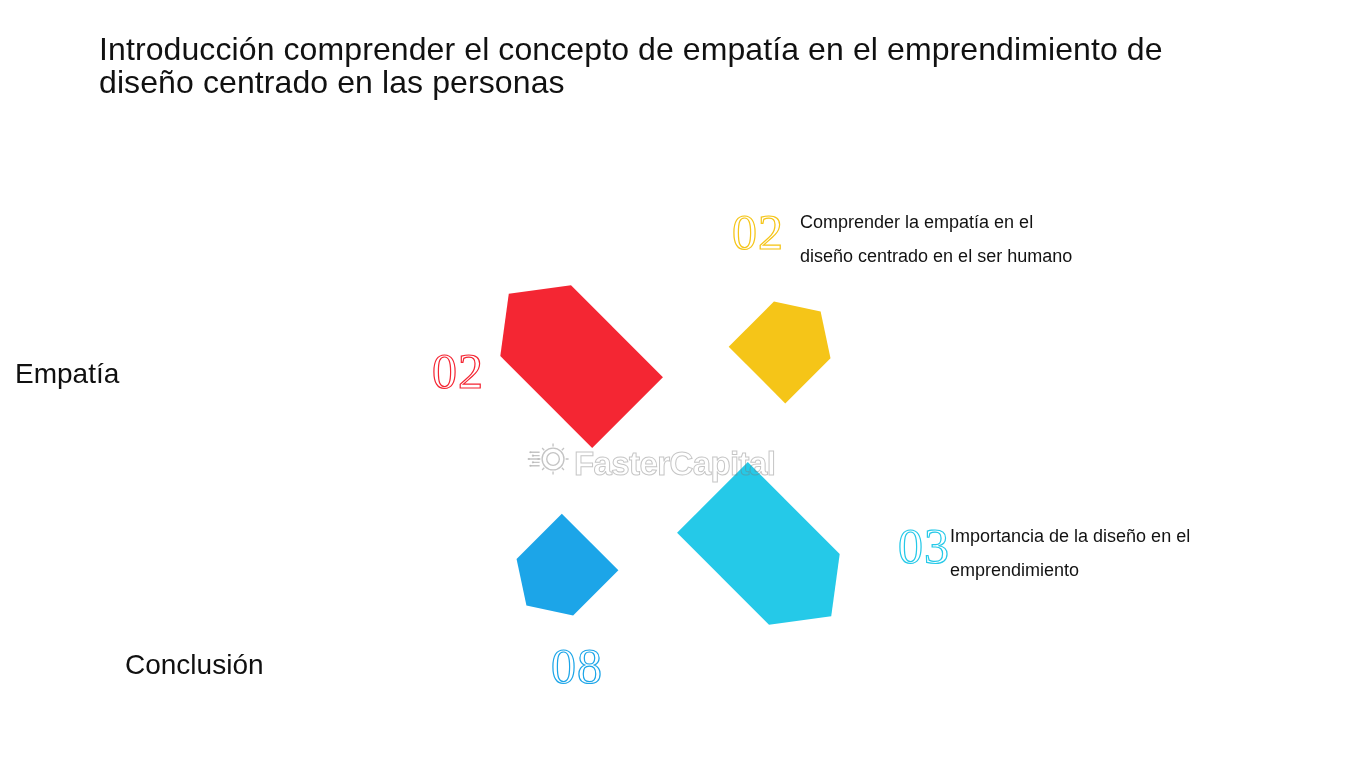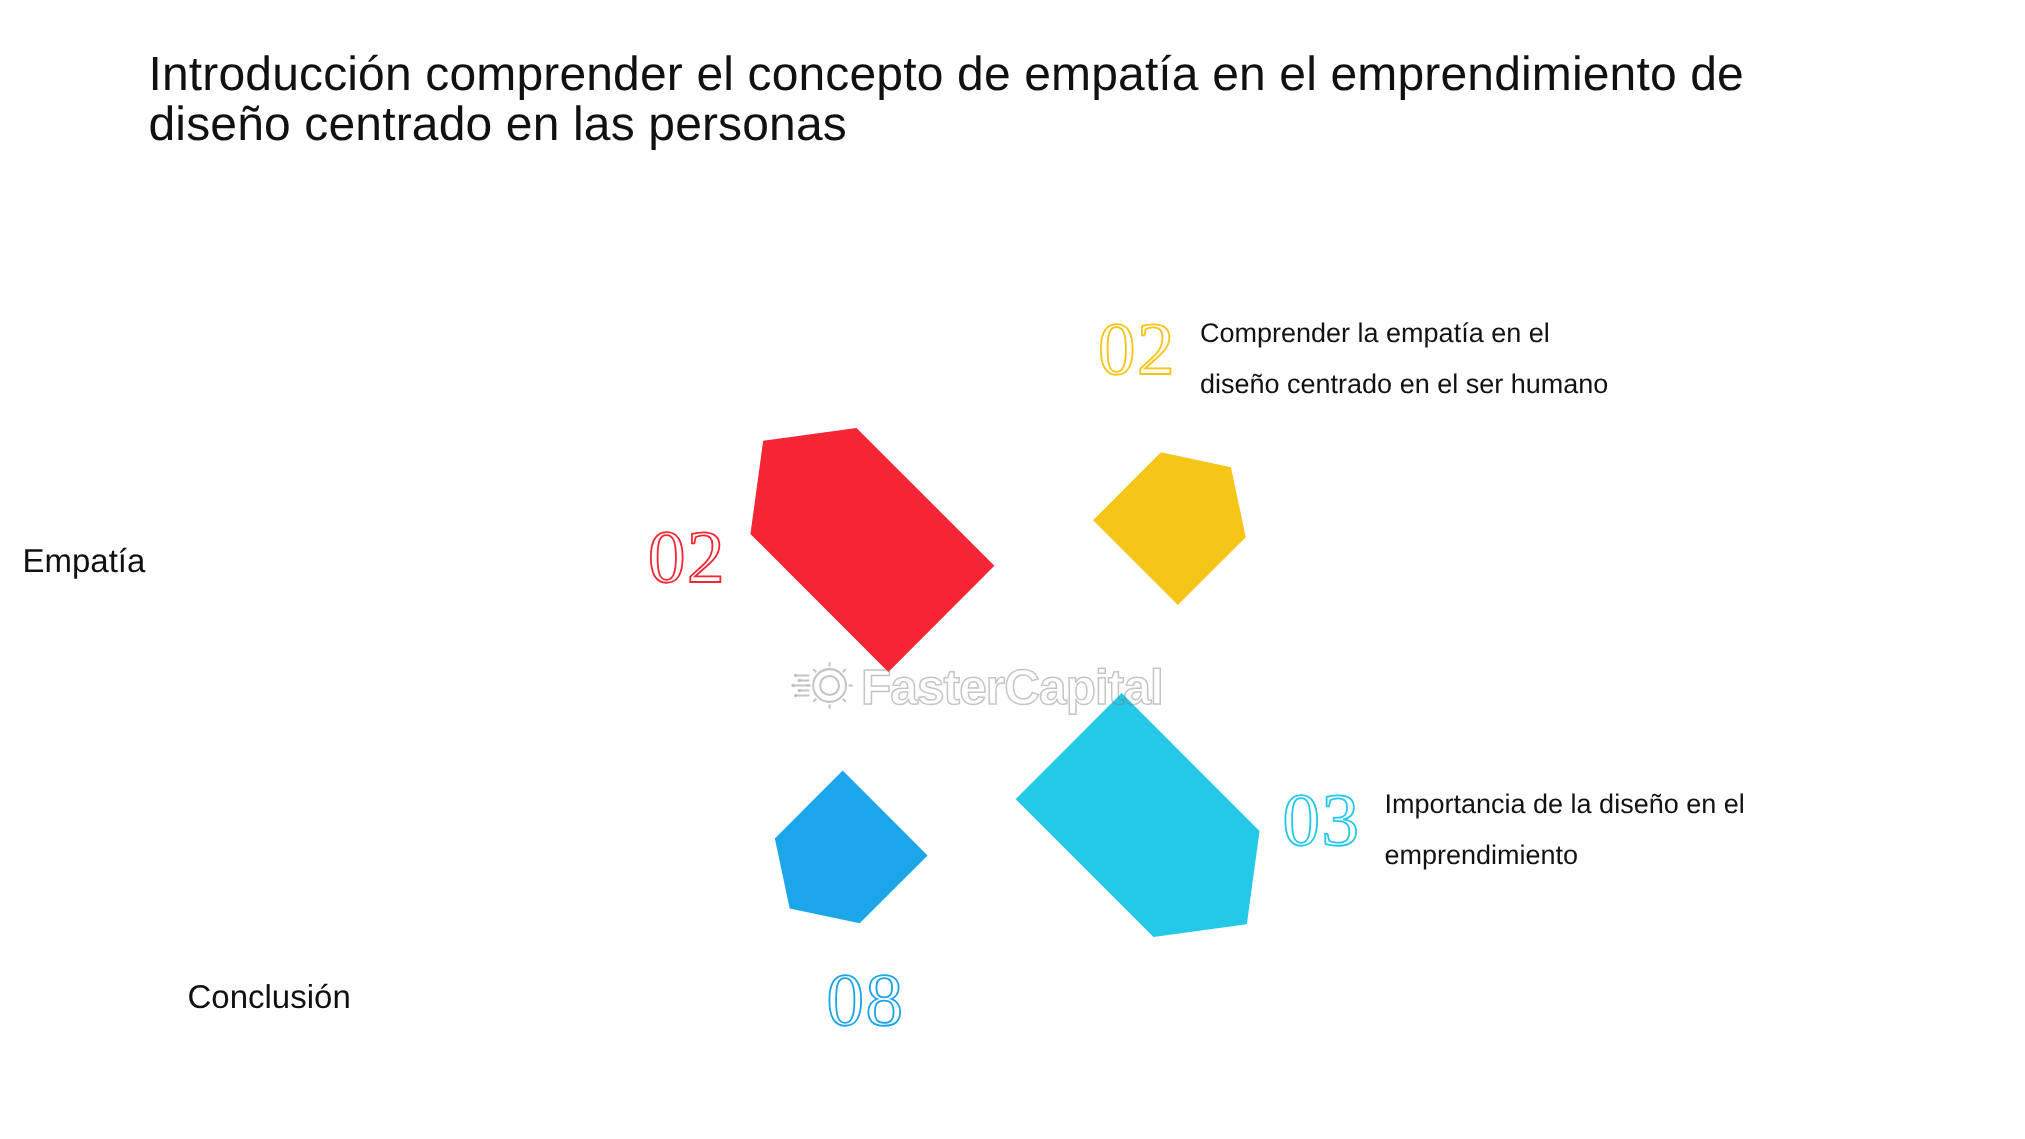--- a/index.html
+++ b/index.html
@@ -34,21 +34,21 @@
     font-size: 32px;
     line-height: 33px;
     font-weight: 400;
     color: #111111;
     letter-spacing: 0.1px;
   }
 
   
   .side-label {
     position: absolute;
-    font-size: 22px;
+    font-size: 28px;
     line-height: 28px;
     font-weight: 400;
     color: #101010;
     white-space: nowrap;
   }
   #label-empatia   { left: 15px;  top: 360px; }
   #label-conclusion{ left: 125px; top: 651px; }
 
   
   #pinwheel {
@@ -88,38 +88,38 @@
 
   
   #callout-02 {
     left: 732px; top: 205px;
     display: flex; align-items: flex-start; gap: 16px; justify-content: space-between;
   }
   #callout-02 .callout-number { -webkit-text-stroke-color: #f5c518; position: relative; top: 2px; }
 
   
   #callout-03 {
-    left: 855px; top: 519px;
-    display: flex; align-items: flex-start; gap: 16px;
+    left: 898px; top: 519px;
+    display: flex; align-items: flex-start; 
   }
   #callout-03 .callout-number { -webkit-text-stroke-color: #25c9e8; position: relative; top: 2px; }
 
   
   #callout-04 { left: 551px; top: 641px; }
   #callout-04 .callout-number { -webkit-text-stroke-color: #1ca5e8; }
 
   
   #watermark {
     position: absolute;
     left: 527px;
     top: 434px;
     width: 300px;
     height: 46px;
     display: flex;
-    align-items: center;
+    align-items: flex-end;
     gap: 5px;
     opacity: 0.55;
     pointer-events: none;
     user-select: none;
   }
   #watermark .wm-mark { width: 42px; height: 42px; flex: 0 0 42px; }
   #watermark .wm-word {
     font-size: 33px;
     line-height: 33px;
     font-weight: 700;

